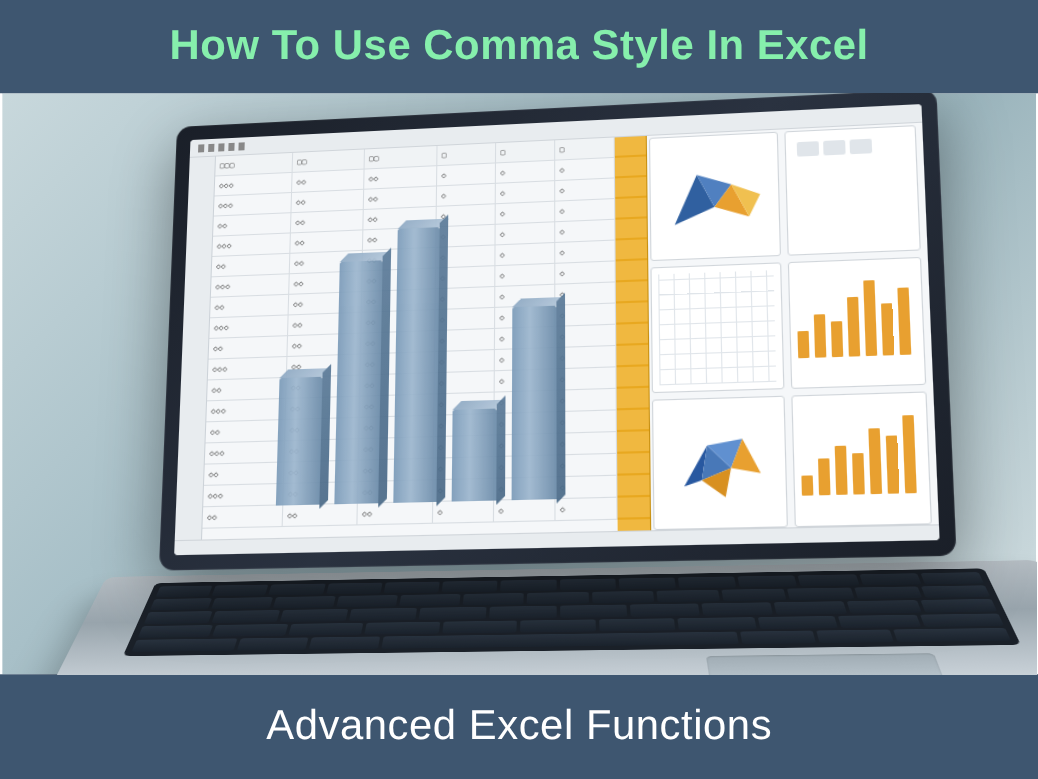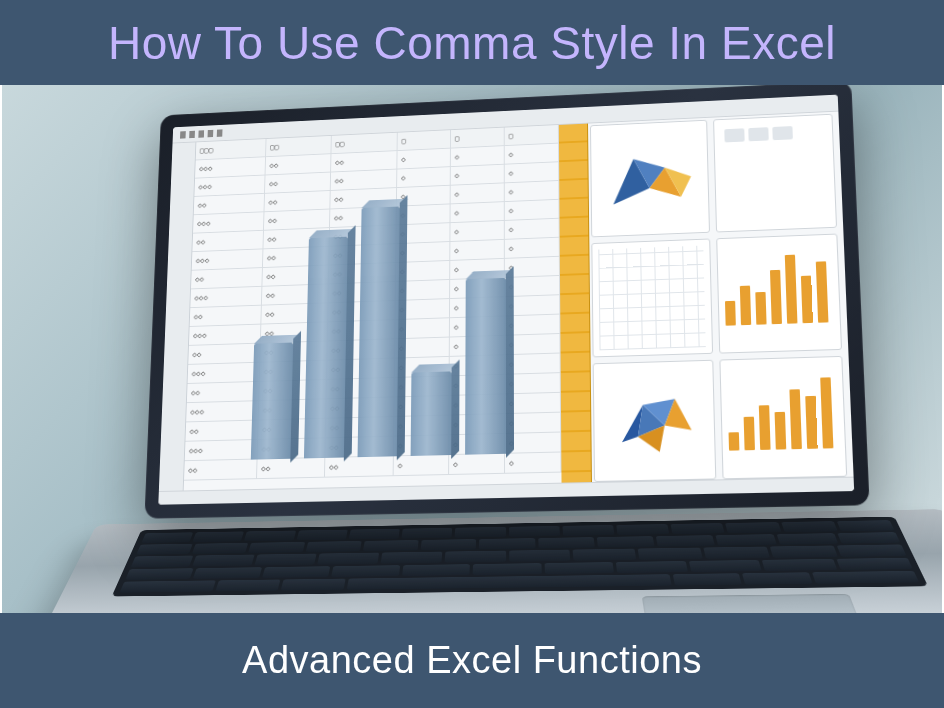--- a/index.html
+++ b/index.html
@@ -12,23 +12,23 @@
     }
     .header-band {
       background: #3e5670;
       width: 100%;
       height: 85px;
       display: flex;
       align-items: center;
       justify-content: center;
     }
     .header-text {
-      color: #c4b5fd;
-      font-size: 46px;
-      font-weight: 400;
+      color: #86efac;
+      font-size: 38px;
+      font-weight: 700;
       letter-spacing: 0.5px;
     }
     .footer-band {
       background: #3e5670;
       width: 100%;
       height: 95px;
       display: flex;
       align-items: center;
       justify-content: center;
       position: absolute;

